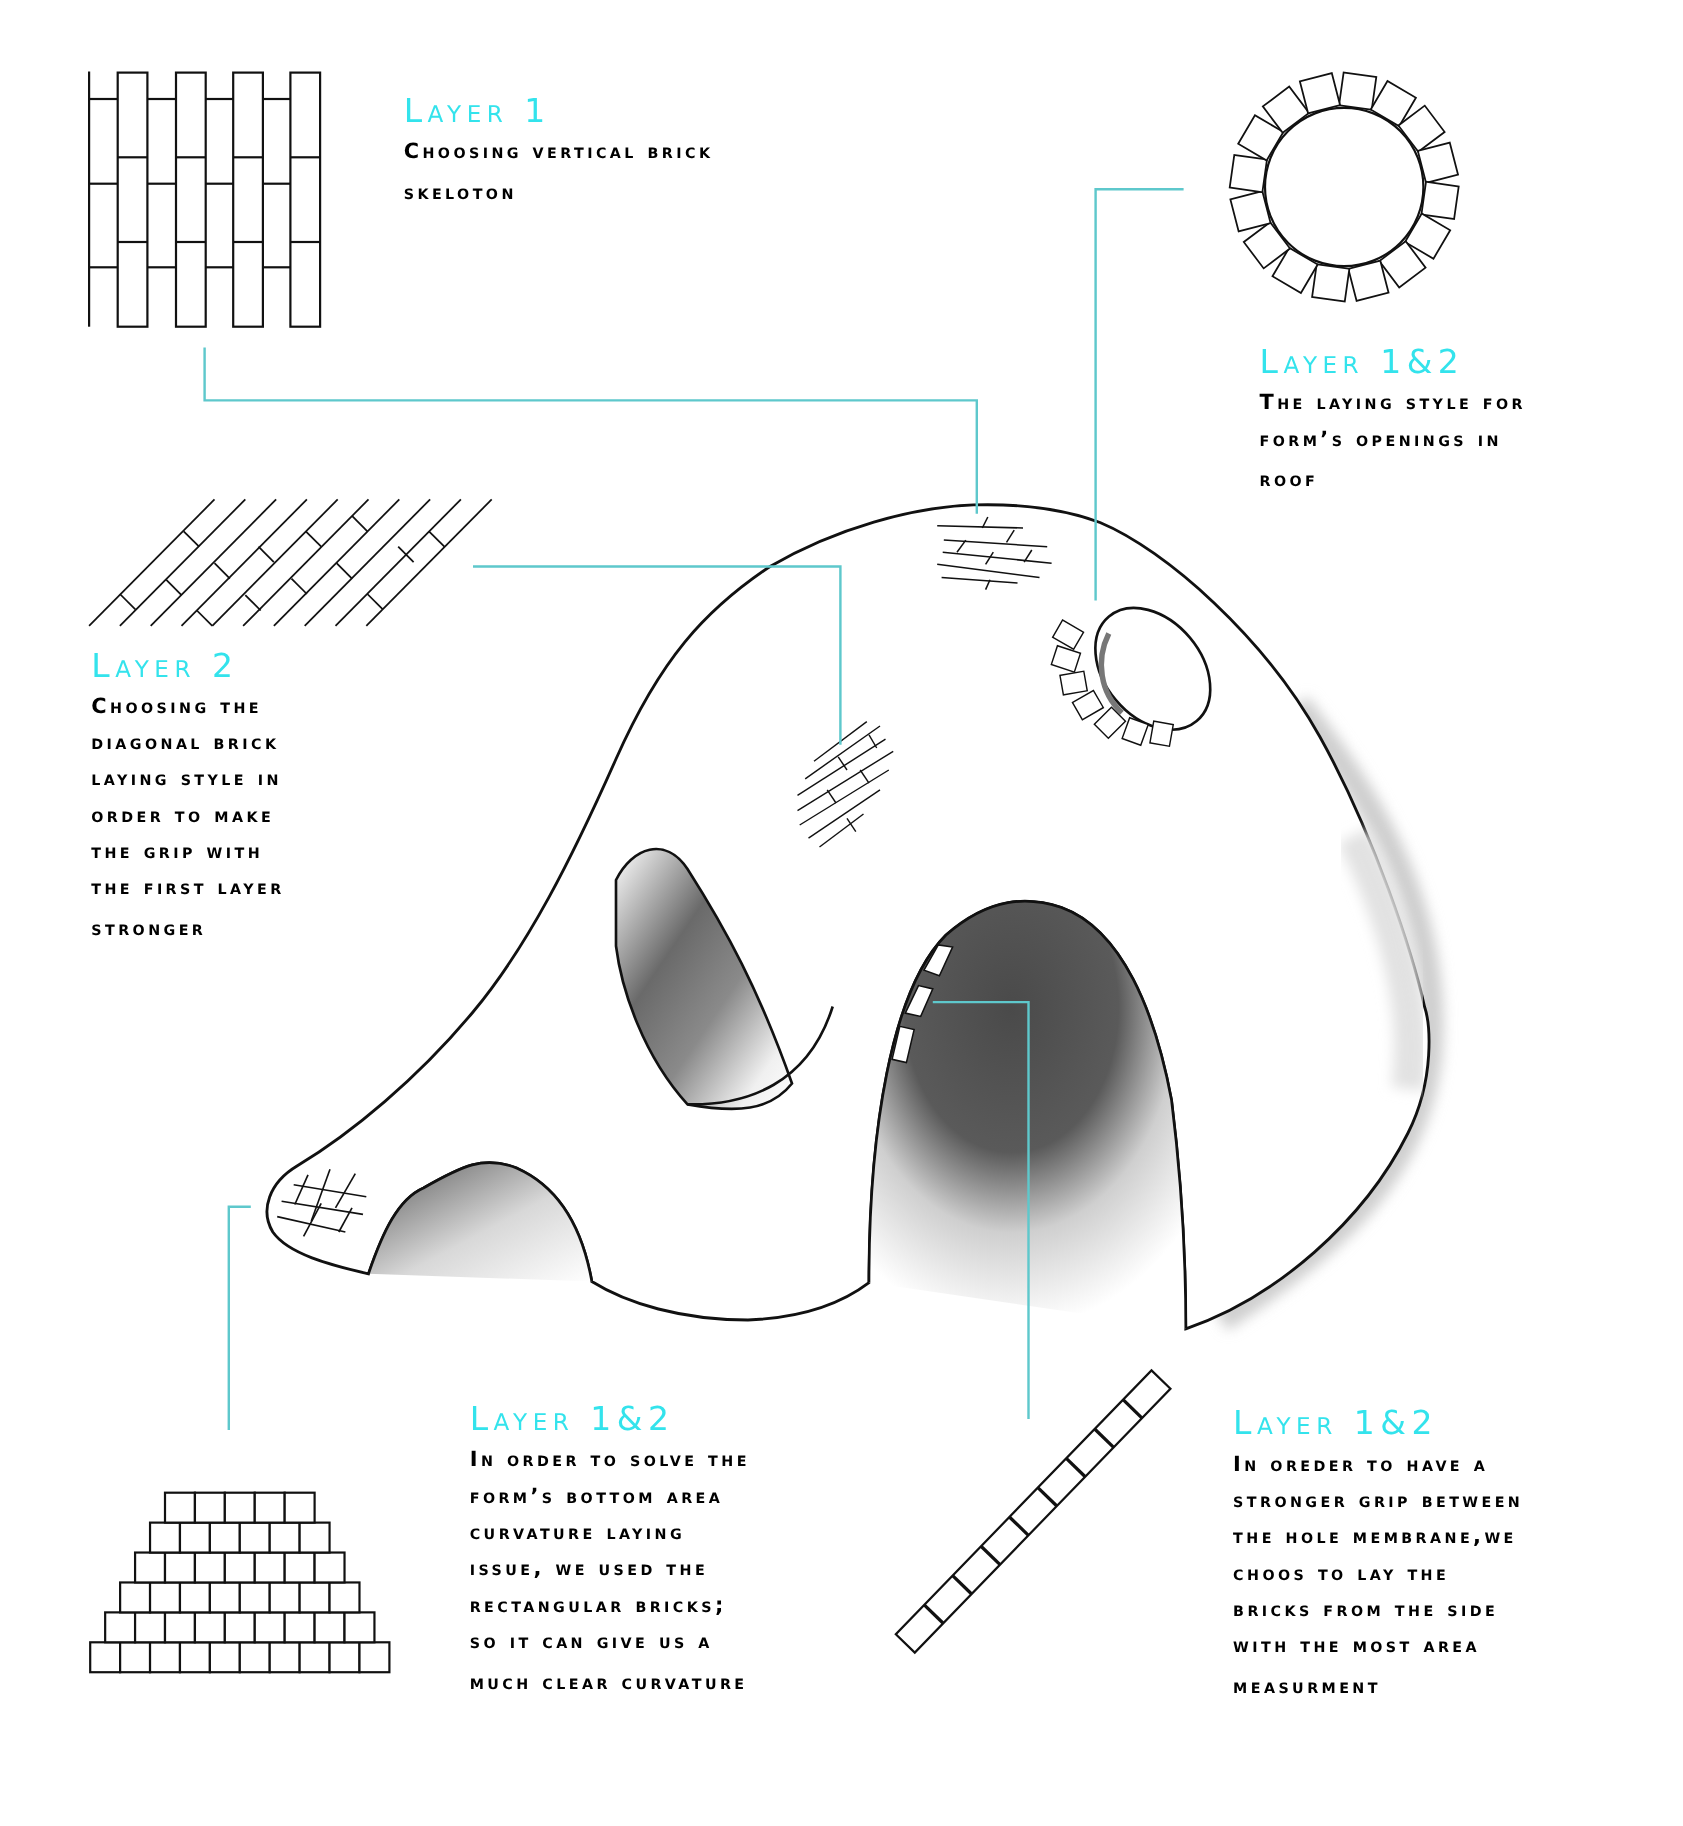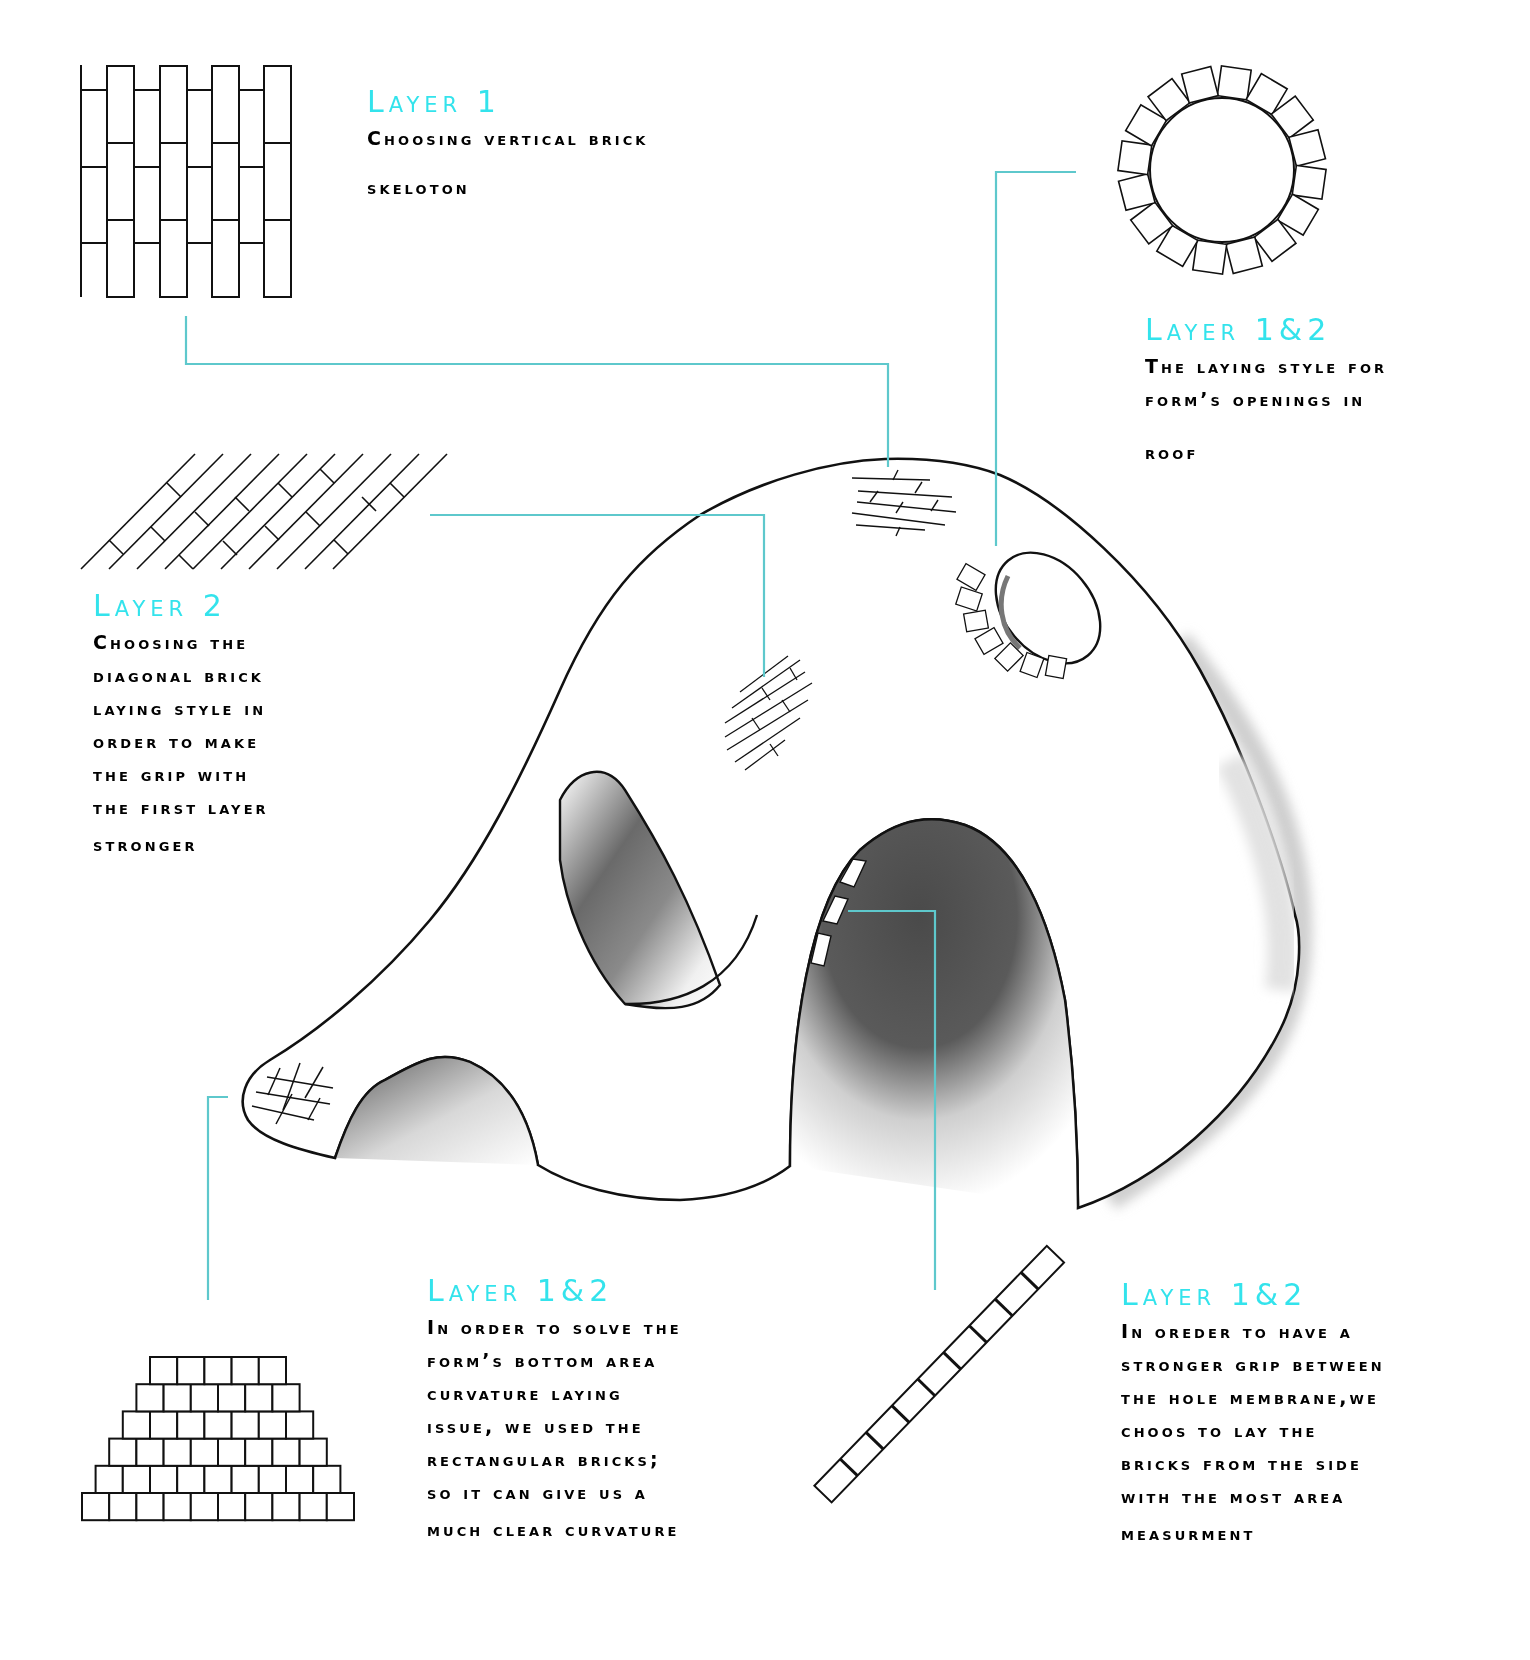--- a/index.html
+++ b/index.html
@@ -287,31 +287,31 @@
           <line x1="222.66666666666669" y1="-12" x2="222.66666666666669" y2="12"></line>
           <line x1="259.7777777777778" y1="-12" x2="259.7777777777778" y2="12"></line>
           <line x1="296.8888888888889" y1="-12" x2="296.8888888888889" y2="12"></line>
         </g>
     </g>
   </svg>
 
   <div class="note" style="left:367px; top:86px;">
     <div class="heading">Layer 1</div>
     <div class="line cap">Choosing vertical brick</div>
-    <div class="line" style="margin-top:16px">skeloton</div>
+    <div class="line" style="margin-top:4px">skeloton</div>
   </div>
 
   <div class="note" style="left:1145px; top:314px;">
     <div class="heading">Layer 1&amp;2</div>
     <div class="line cap">The laying style for</div>
     <div class="line">form’s openings in</div>
-    <div class="line" style="margin-top:20px">roof</div>
-  </div>
-
-  <div class="note" style="left:93px; top:590px;">
+    <div class="line" style="margin-top:4px">roof</div>
+  </div>
+
+  <div class="note" style="left:83px; top:590px;">
     <div class="heading">Layer 2</div>
     <div class="line cap">Choosing the</div>
     <div class="line">diagonal brick</div>
     <div class="line">laying style in</div>
     <div class="line">order to make</div>
     <div class="line">the grip with</div>
     <div class="line">the first layer</div>
     <div class="line" style="margin-top:4px">stronger</div>
   </div>
 

